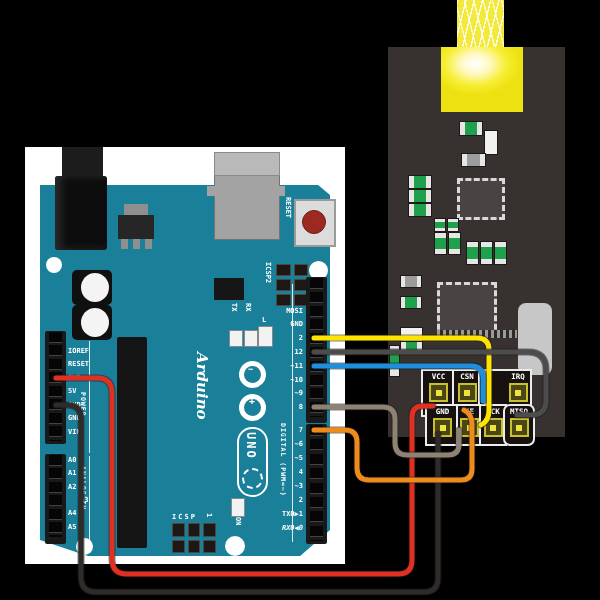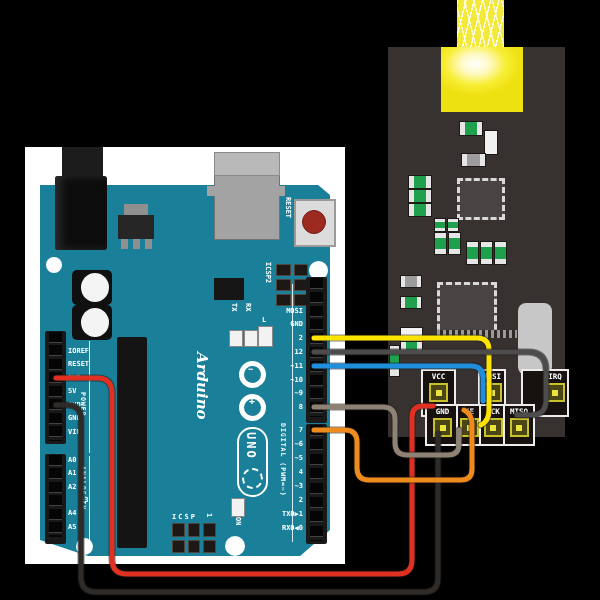--- a/index.html
+++ b/index.html
@@ -153,21 +153,21 @@
   <div class="abs strip" style="left:306px;top:424px;width:21px;height:120px;">
     <div class="pins" style="top:1px;height:116px;background:repeating-linear-gradient(180deg,#050505 0 10px,#424242 10px 11px,rgba(0,0,0,0) 11px 14.4px);"></div>
   </div>
   <div class="abs lbl" style="left:253px;top:425px;width:50px;text-align:right;">7</div>
   <div class="abs lbl" style="left:253px;top:439px;width:50px;text-align:right;">~6</div>
   <div class="abs lbl" style="left:253px;top:453px;width:50px;text-align:right;">~5</div>
   <div class="abs lbl" style="left:253px;top:467px;width:50px;text-align:right;">4</div>
   <div class="abs lbl" style="left:253px;top:481px;width:50px;text-align:right;">~3</div>
   <div class="abs lbl" style="left:253px;top:495px;width:50px;text-align:right;">2</div>
   <div class="abs lbl" style="left:253px;top:509px;width:50px;text-align:right;">TX0▶1</div>
-  <div class="abs lbl" style="left:253px;top:523px;width:50px;text-align:right;">RX0◀0</div>
+  <div class="abs lbl" style="left:253px;top:523px;width:50px;text-align:right;font-style:italic;">RX0◀0</div>
 
   <div class="abs strip" style="left:45px;top:331px;width:21px;height:113px;">
     <div class="pins" style="top:1px;height:109px;background:repeating-linear-gradient(180deg,#050505 0 10px,#424242 10px 11px,rgba(0,0,0,0) 11px 13.5px);"></div>
   </div>
   <div class="abs lbl" style="left:68px;top:346px;">IOREF</div>
   <div class="abs lbl" style="left:68px;top:359px;">RESET</div>
   <div class="abs lbl" style="left:68px;top:373px;">3V3</div>
   <div class="abs lbl" style="left:68px;top:386px;">5V</div>
   <div class="abs lbl" style="left:68px;top:400px;">GND</div>
   <div class="abs lbl" style="left:68px;top:413px;">GND</div>
@@ -209,27 +209,33 @@
   <div class="abs qfp" style="left:437px;top:282px;width:54px;height:50px;"></div>
   <div class="abs" id="crystal"></div>
   <div class="abs" id="comb"></div>
 
   <div class="abs cell" style="left:421px;top:369px;width:31px;height:44px;">
     <span class="nm">VCC</span>
       <span class="pad">
         <i></i>
       </span>
   </div>
+  <div class="abs cell" style="left:452px;top:369px;width:26px;height:44px;">
+    <span class="nm">CSN</span>
+      <span class="pad">
+        <i></i>
+      </span>
+  </div>
   <div class="abs cell" style="left:478px;top:369px;width:24px;height:44px;">
     <span class="nm">MOSI</span>
       <span class="pad">
         <i></i>
       </span>
   </div>
-  <div class="abs cell" style="left:521px;top:369px;width:24px;height:44px;padding-left:20px;">
+  <div class="abs cell" style="left:484px;top:369px;width:24px;height:44px;padding-left:20px;">
     <span class="nm">IRQ</span>
       <span class="pad">
         <i></i>
       </span>
   </div>
   <div class="abs cell" style="left:425px;top:404px;width:31px;height:38px;">
     <span class="nm">GND</span>
       <span class="pad">
         <i></i>
       </span>
@@ -239,21 +245,21 @@
       <span class="pad">
         <i></i>
       </span>
   </div>
   <div class="abs cell" style="left:479px;top:404px;width:24px;height:38px;">
     <span class="nm">SCK</span>
       <span class="pad">
         <i></i>
       </span>
   </div>
-  <div class="abs cell" style="left:503px;top:404px;width:28px;height:38px;">
+  <div class="abs cell" style="left:503px;top:404px;width:28px;height:38px;border-radius:7px;">
     <span class="nm">MISO</span>
       <span class="pad">
         <i></i>
       </span>
   </div>
 
   <svg width="600" height="600">
 
     <path class="wout" d="M 56 378 L 97 378 Q 112 378 112 393 L 112 559 Q 112 574 127 574 L 398 574 Q 412 574 412 560 L 412 417 Q 412 406 423 406 L 433 406"></path>
     <path class="wire" d="M 56 378 L 97 378 Q 112 378 112 393 L 112 559 Q 112 574 127 574 L 398 574 Q 412 574 412 560 L 412 417 Q 412 406 423 406 L 433 406" stroke="#e03021"></path>

